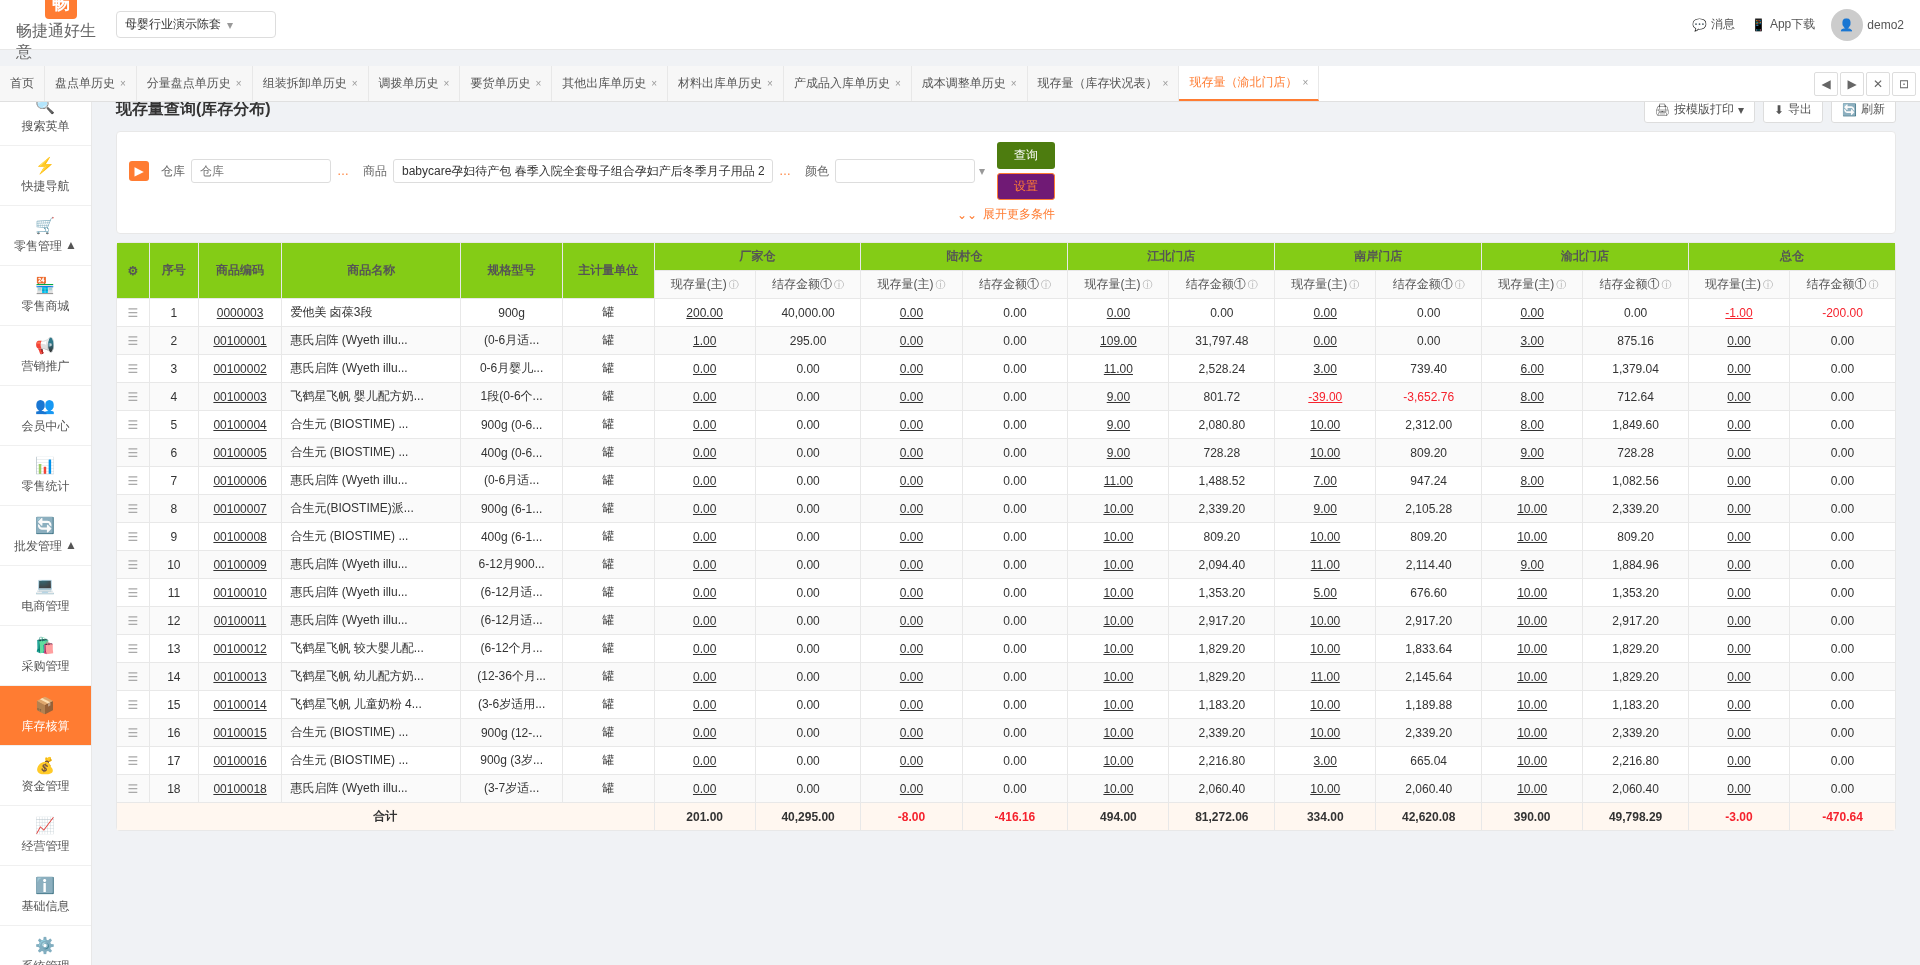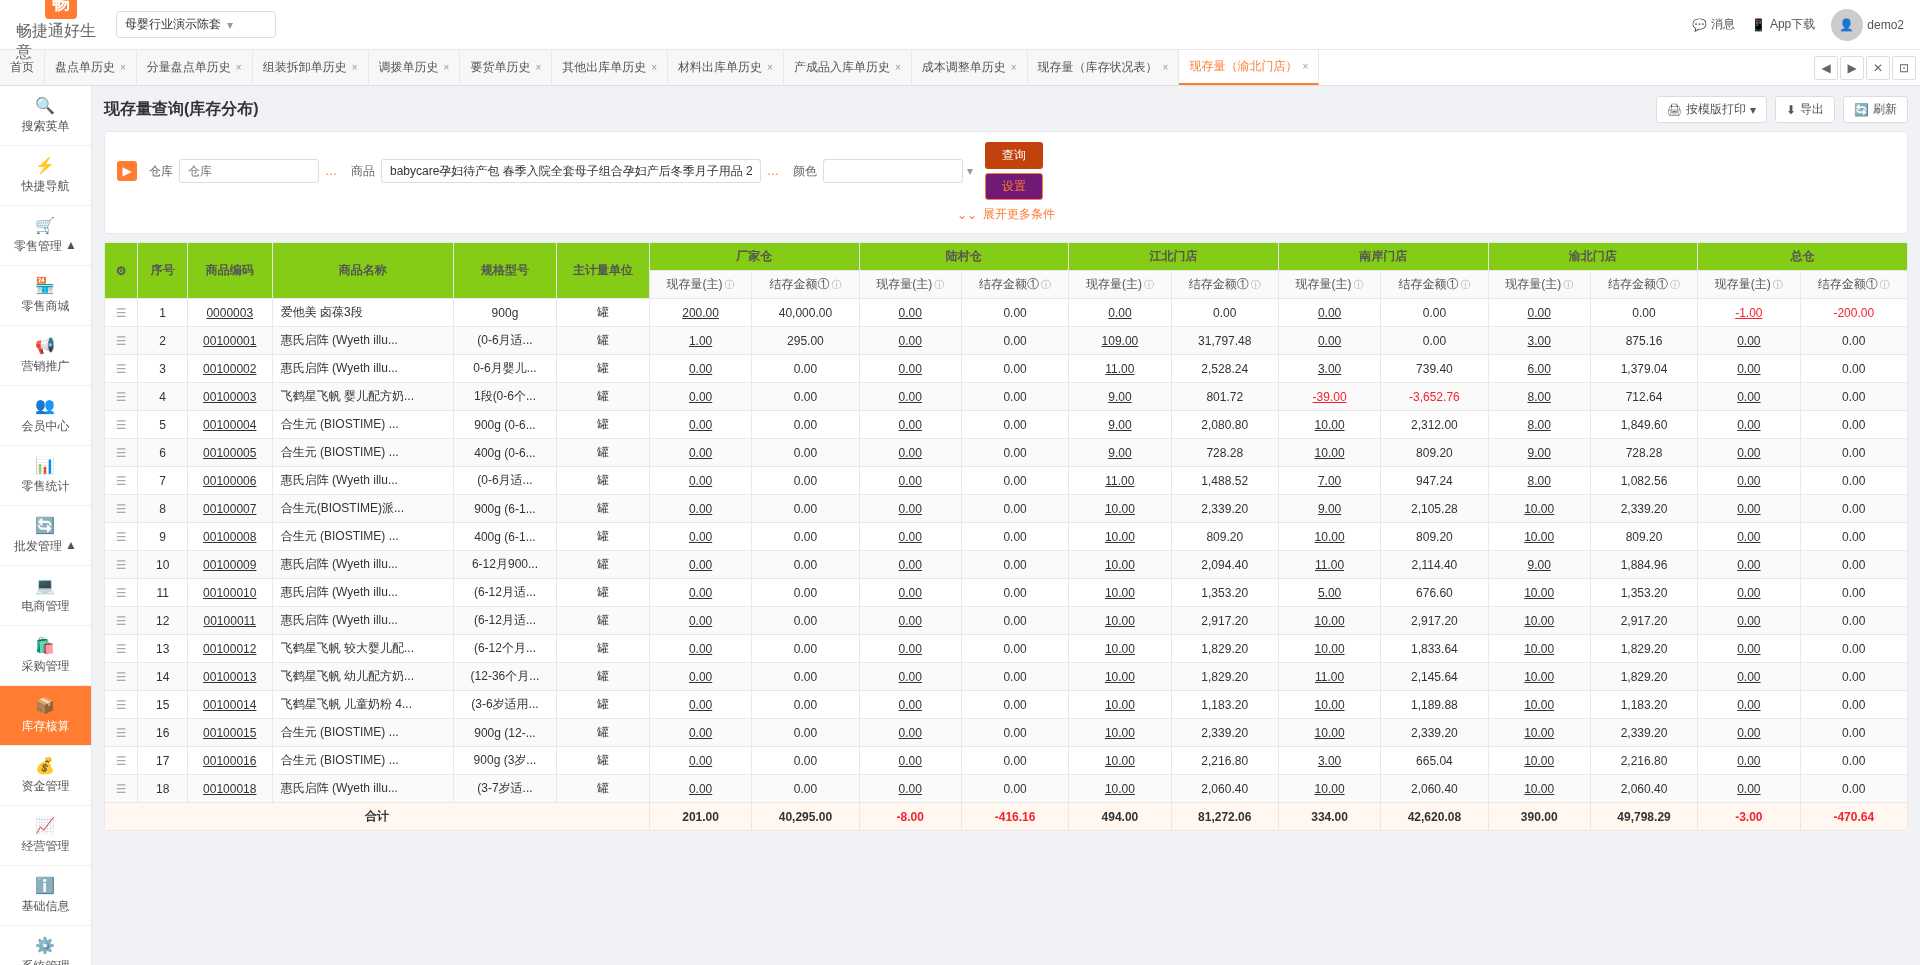--- a/index.html
+++ b/index.html
@@ -40,21 +40,21 @@
     }
     .top-bar .store-selector .arrow { margin-left: 6px; color: #999; }
     .top-bar .spacer { flex: 1; }
     .top-bar .actions { display: flex; align-items: center; gap: 16px; }
     .top-bar .action-item { display: flex; align-items: center; gap: 4px; cursor: pointer; color: #555; font-size: 12px; }
     .top-bar .avatar { width: 32px; height: 32px; border-radius: 50%; background: #ccc; overflow: hidden; display: flex; align-items: center; justify-content: center; }
 
     
     .tab-bar {
       position: fixed;
-      top: 50px; left: 0; right: 0;
+      top: 66px; left: 0; right: 0;
       height: 36px;
       background: #fff;
       border-bottom: 1px solid #e0e0e0;
       display: flex;
       align-items: center;
       overflow: hidden;
       z-index: 99;
     }
     .tab-bar .tab-nav { display: flex; flex: 1; overflow: hidden; align-items: center; height: 100%; }
     .tab-item {
@@ -91,21 +91,21 @@
     .sidebar-item .s-icon { font-size: 16px; margin-bottom: 3px; }
     .sidebar-item .has-arrow { display: flex; align-items: flex-start; gap: 3px; }
 
     
     .main-content {
       position: fixed;
       top: 86px; left: 92px; right: 0; bottom: 0;
       overflow: auto;
       padding: 0;
     }
-    .page-container { padding: 10px 12px; }
+    .page-container { padding: 10px 24px; }
 
     
     .page-header {
       display: flex; align-items: center; justify-content: space-between;
       margin-bottom: 8px;
     }
     .page-title { font-size: 16px; font-weight: bold; color: #333; }
     .page-actions { display: flex; gap: 8px; }
     .btn-action {
       display: flex; align-items: center; gap: 4px;
@@ -127,21 +127,21 @@
     .search-label { color: #666; white-space: nowrap; font-size: 12px; }
     .search-input {
       border: 1px solid #ddd; border-radius: 3px; padding: 4px 8px;
       font-size: 12px; color: #333; outline: none;
     }
     .search-input.medium { width: 140px; }
     .input-with-dots { display: flex; align-items: center; gap: 4px; }
     .dots-btn { color: #ff7c32; cursor: pointer; padding: 2px; }
     .expand-row { display: flex; align-items: center; gap: 6px; color: #ff7c32; cursor: pointer; font-size: 12px; justify-content: center; margin-top: 6px; }
     .btn-query {
-      background: #c2410c; color: #fff; border: none;
+      background: #4d7c0f; color: #fff; border: none;
       padding: 5px 16px; border-radius: 3px; cursor: pointer; font-size: 12px;
     }
     .btn-setting {
       background: #701a75; color: #ff7c32; border: 1px solid #ff7c32;
       padding: 4px 16px; border-radius: 3px; cursor: pointer; font-size: 12px;
     }
     .query-buttons { display: flex; flex-direction: column; gap: 4px; }
 
     
     .data-table-wrap { background: #fff; border-radius: 4px; overflow: auto; max-height: calc(100vh - 220px); }

